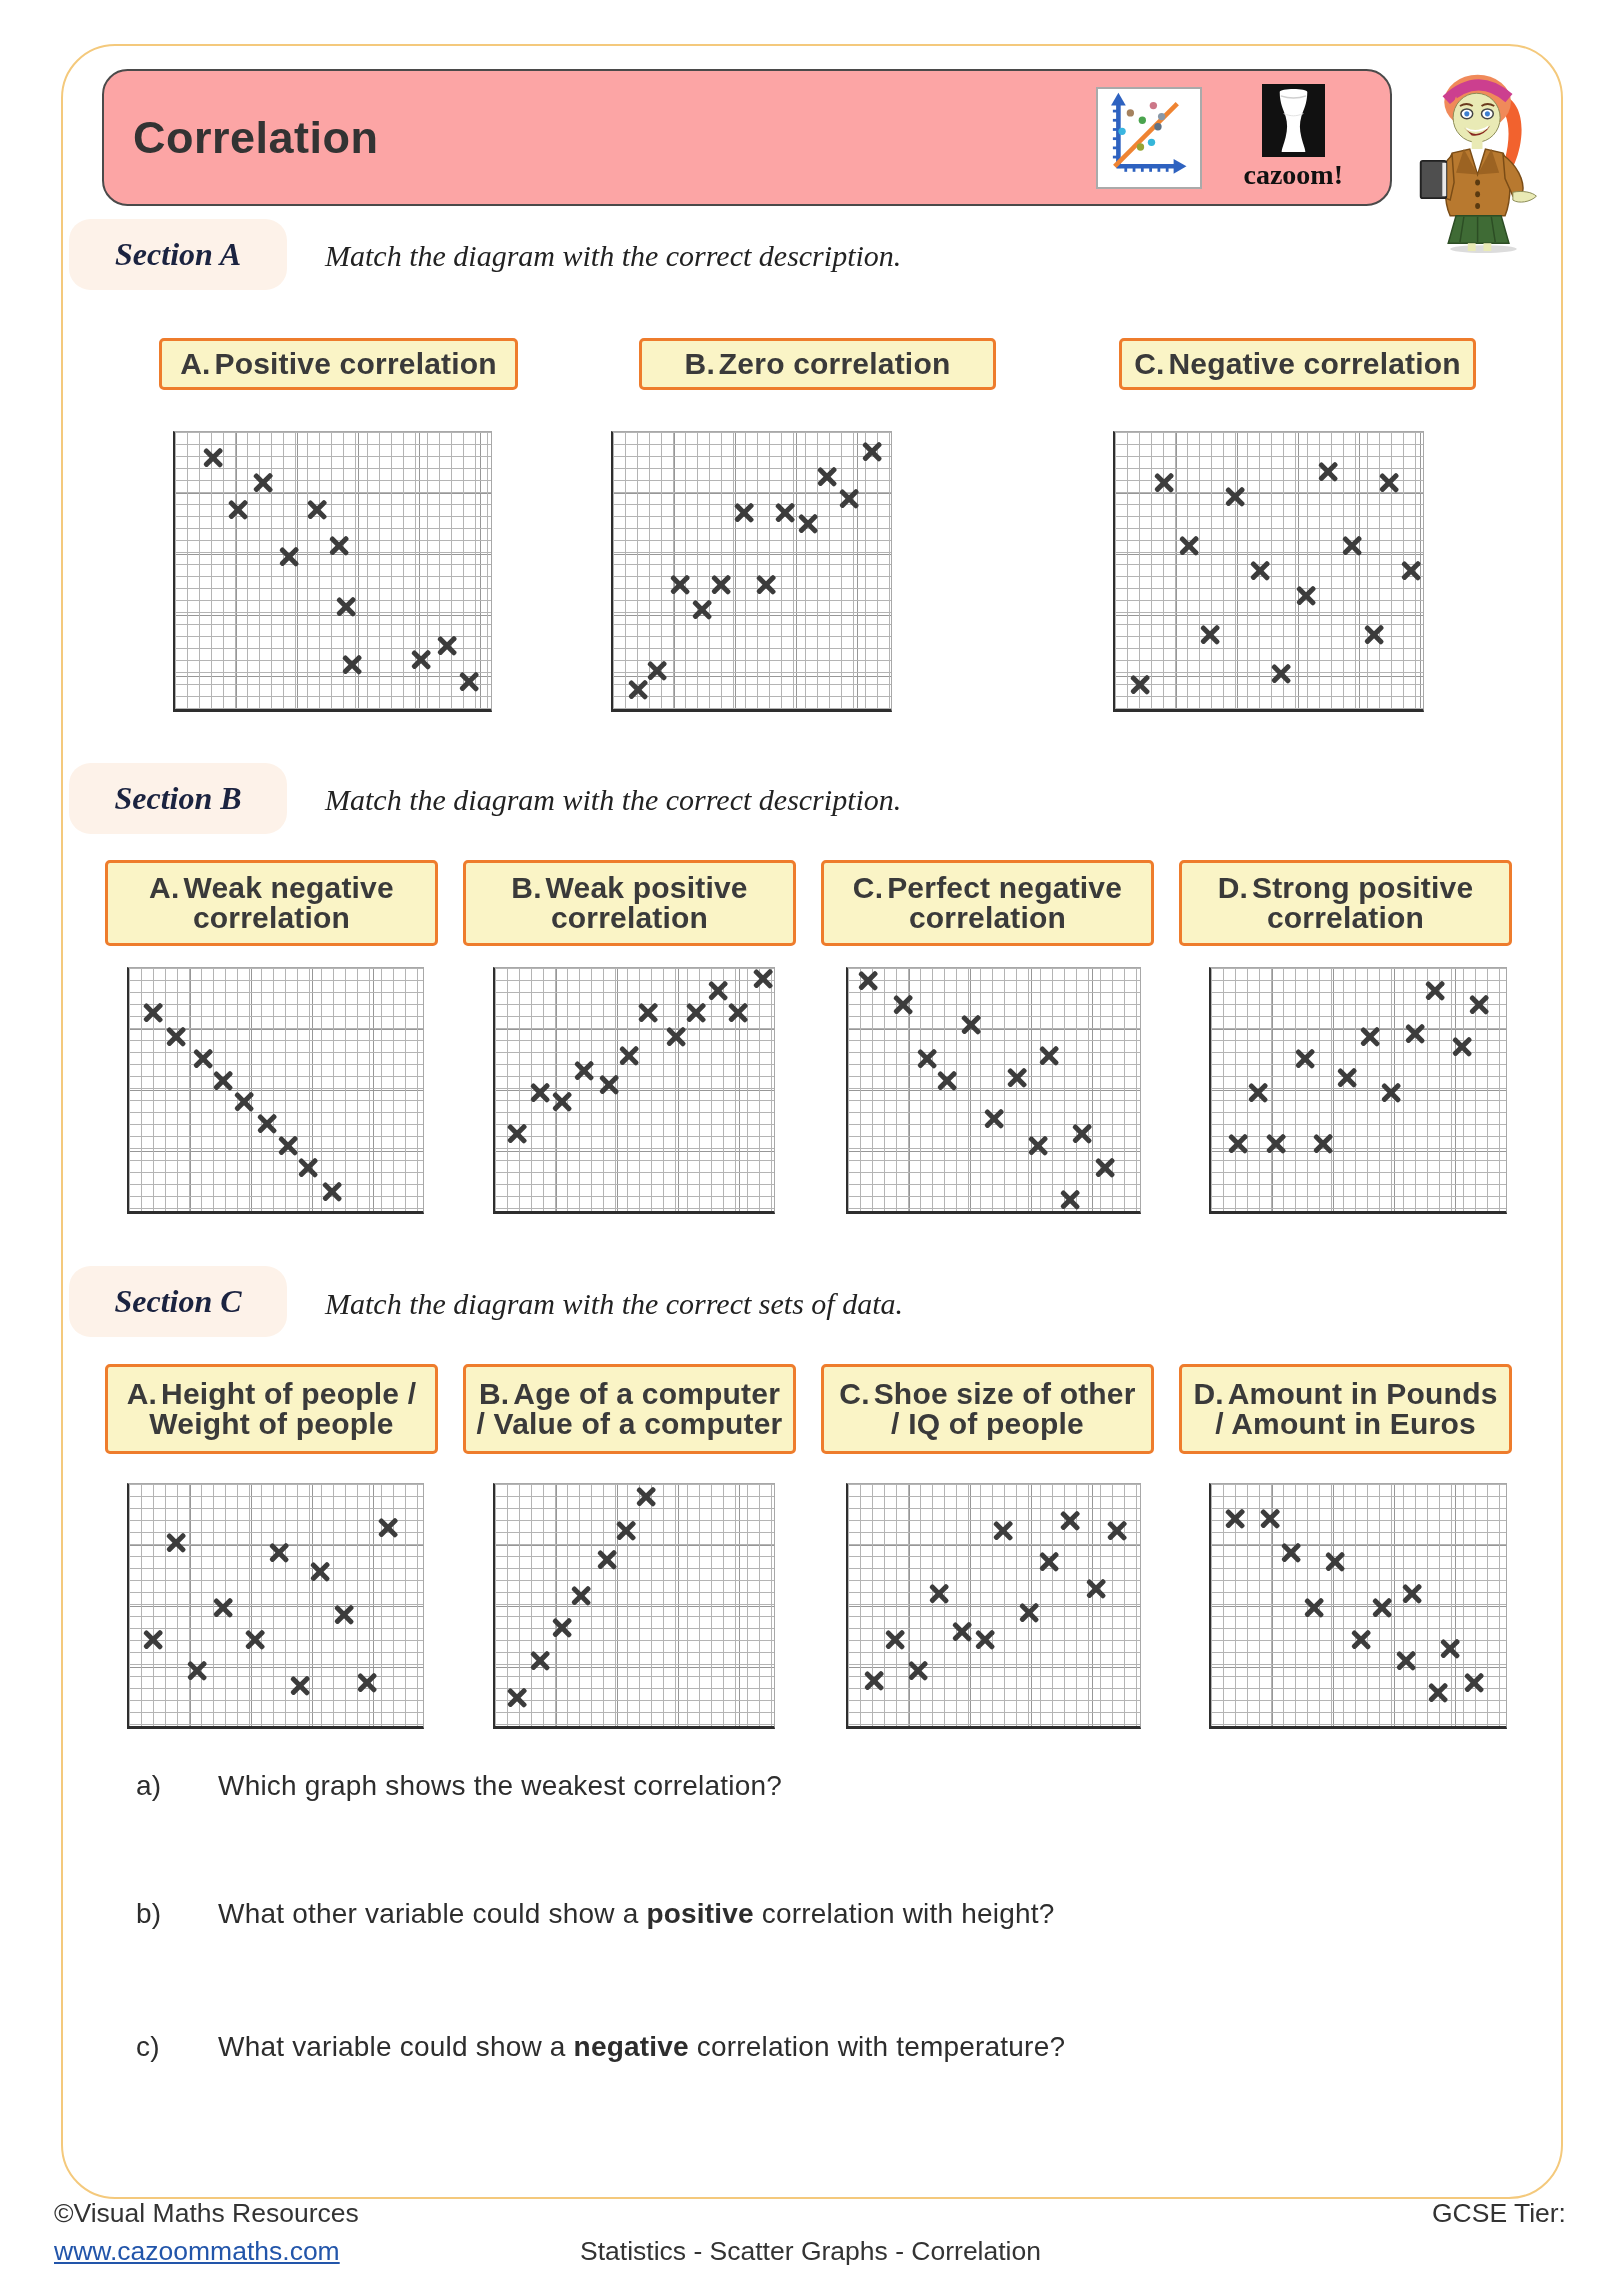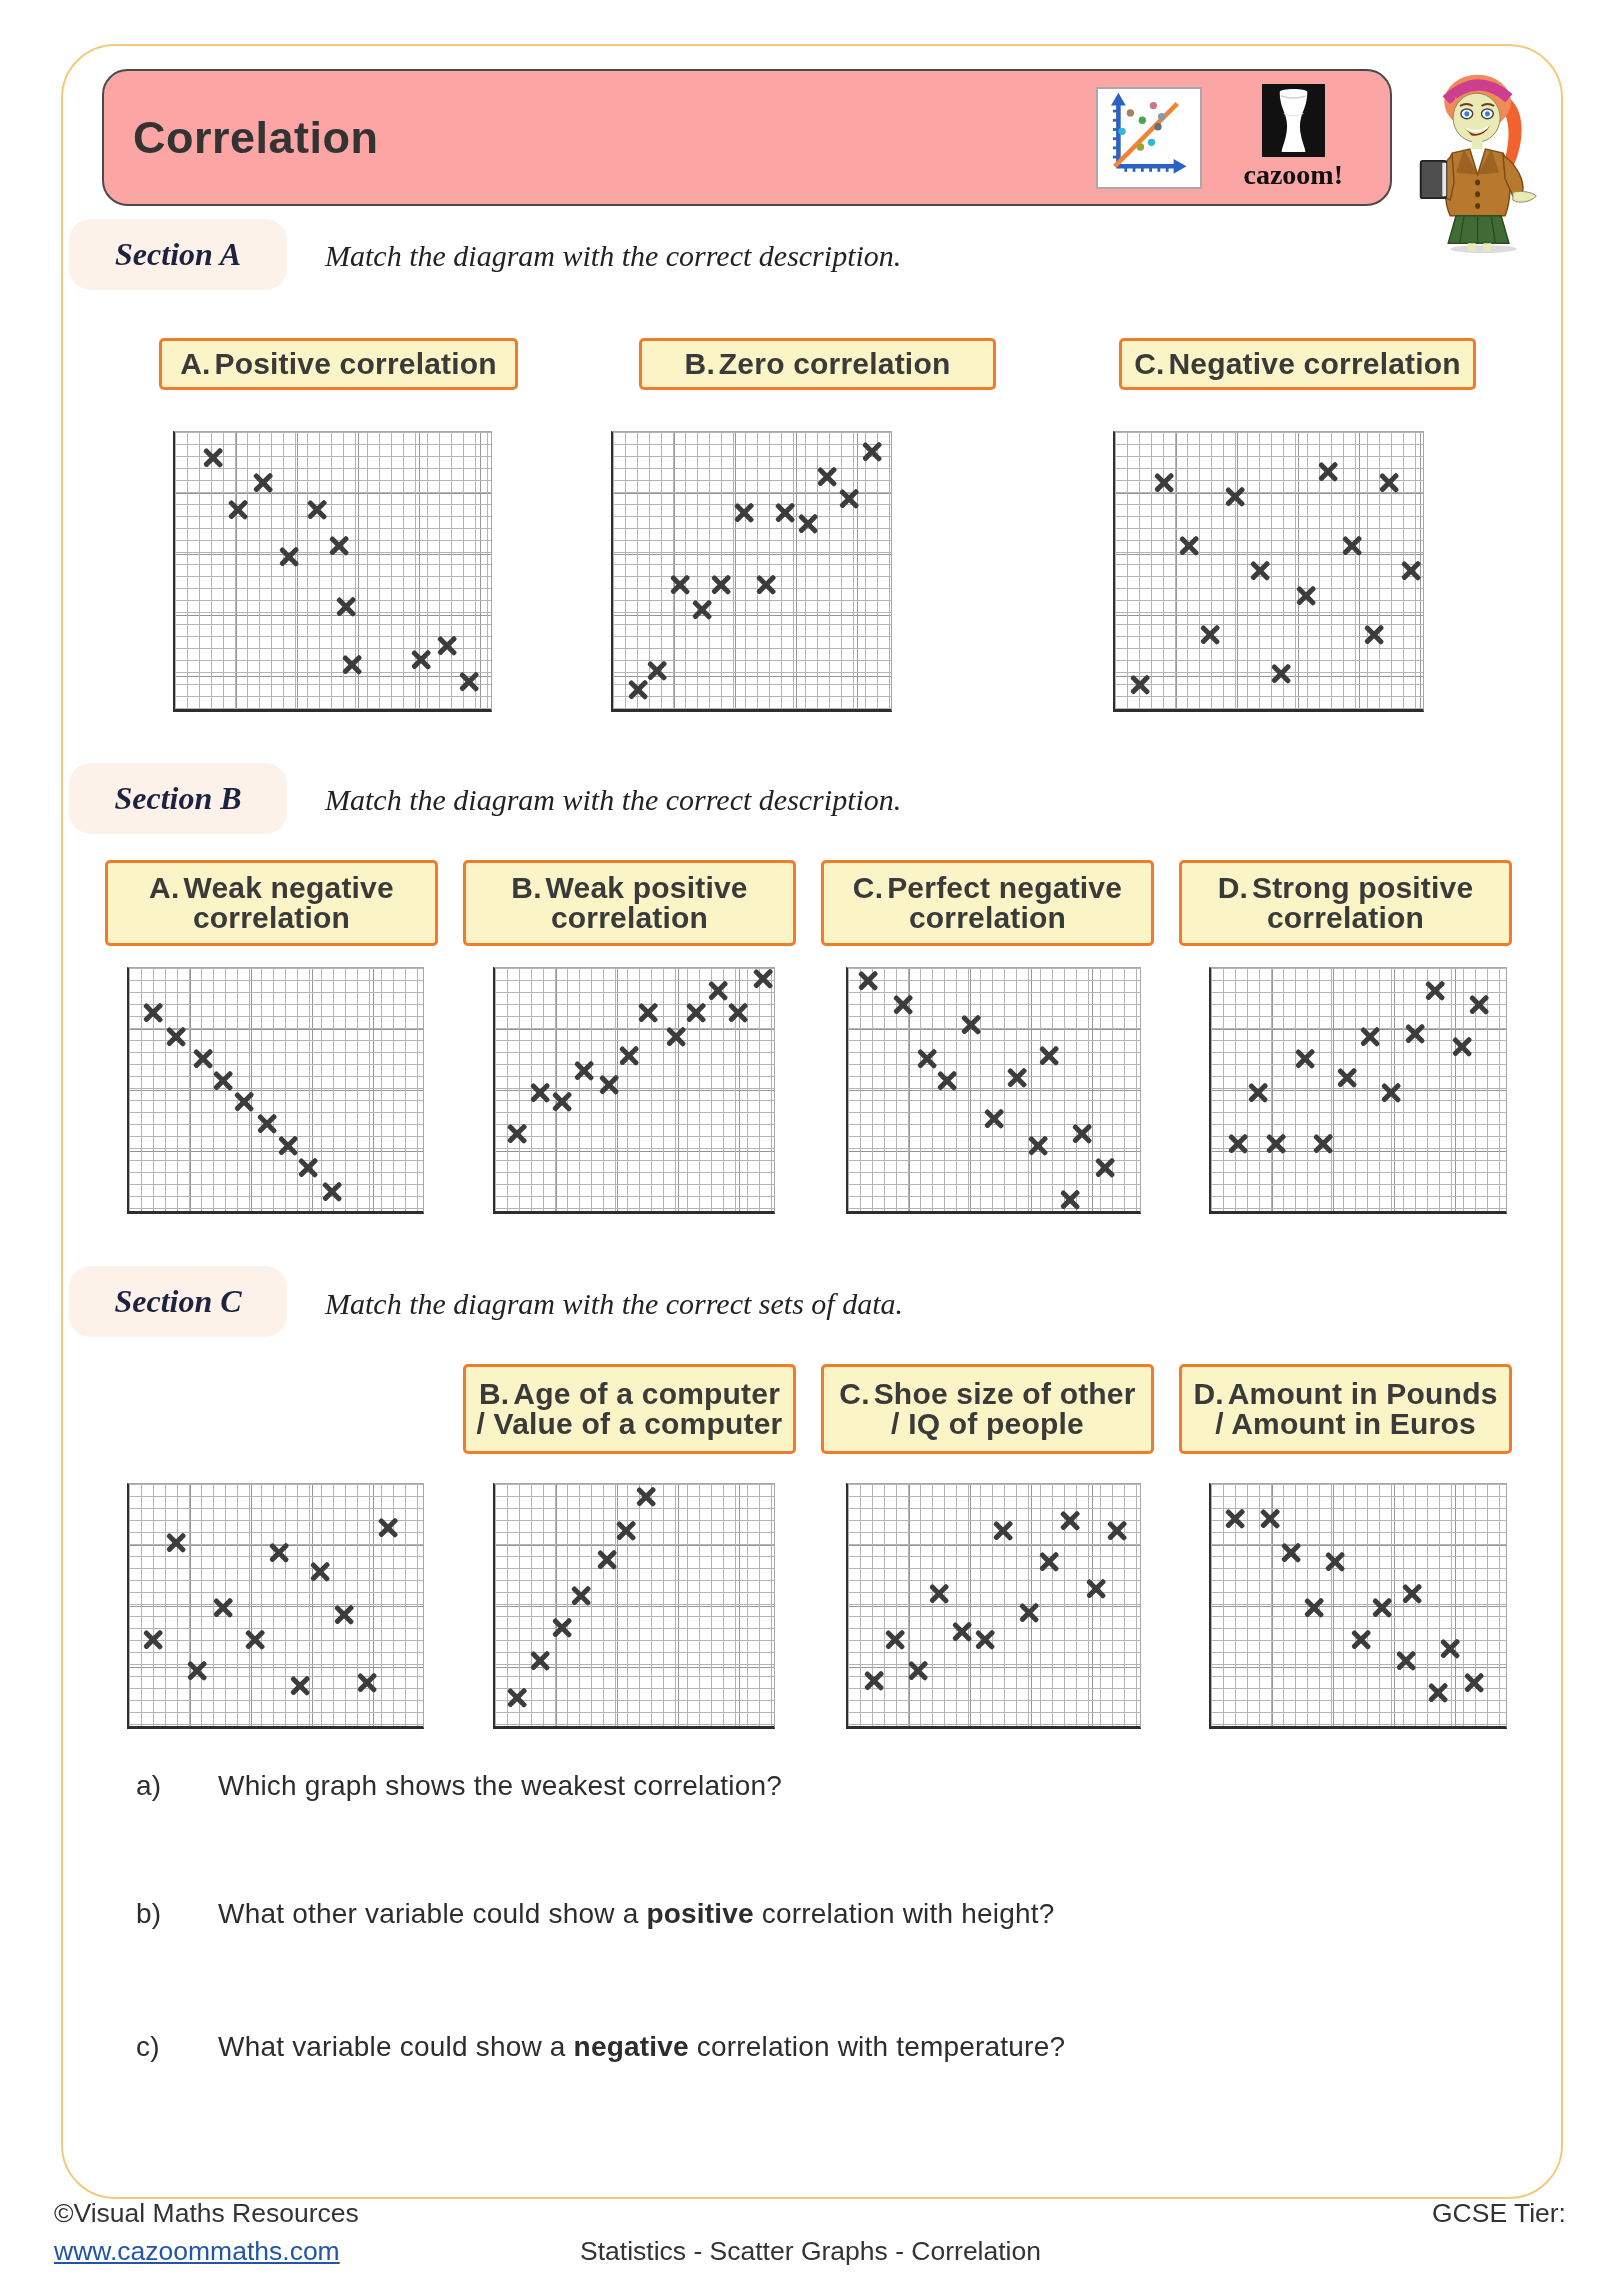--- a/index.html
+++ b/index.html
@@ -273,20 +273,23 @@
       <span class="xm" style="left: 9%; top: 72%;"></span>
       <span class="xm" style="left: 22%; top: 72%;"></span>
       <span class="xm" style="left: 38%; top: 72%;"></span>
     </div>
 
   <div class="pill" style="top:1266px;">
     <span>Section C</span>
   </div>
   <div class="instruction" style="top:1287px;">Match the diagram with the correct sets of data.</div>
 
+  <div class="opt" style="left:105px;top:1364px;width:333px;height:90px;">
+    <div><span class="opt-key">A.</span><span>Height of people / Weight of people</span></div>
+  </div>
   <div class="opt" style="left:463px;top:1364px;width:333px;height:90px;">
     <div><span class="opt-key">B.</span><span>Age of a computer / Value of a computer</span></div>
   </div>
   <div class="opt" style="left:821px;top:1364px;width:333px;height:90px;">
     <div><span class="opt-key">C.</span><span>Shoe size of other / IQ of people</span></div>
   </div>
   <div class="opt" style="left:1179px;top:1364px;width:333px;height:90px;">
     <div><span class="opt-key">D.</span><span>Amount in Pounds / Amount in Euros</span></div>
   </div>
 

